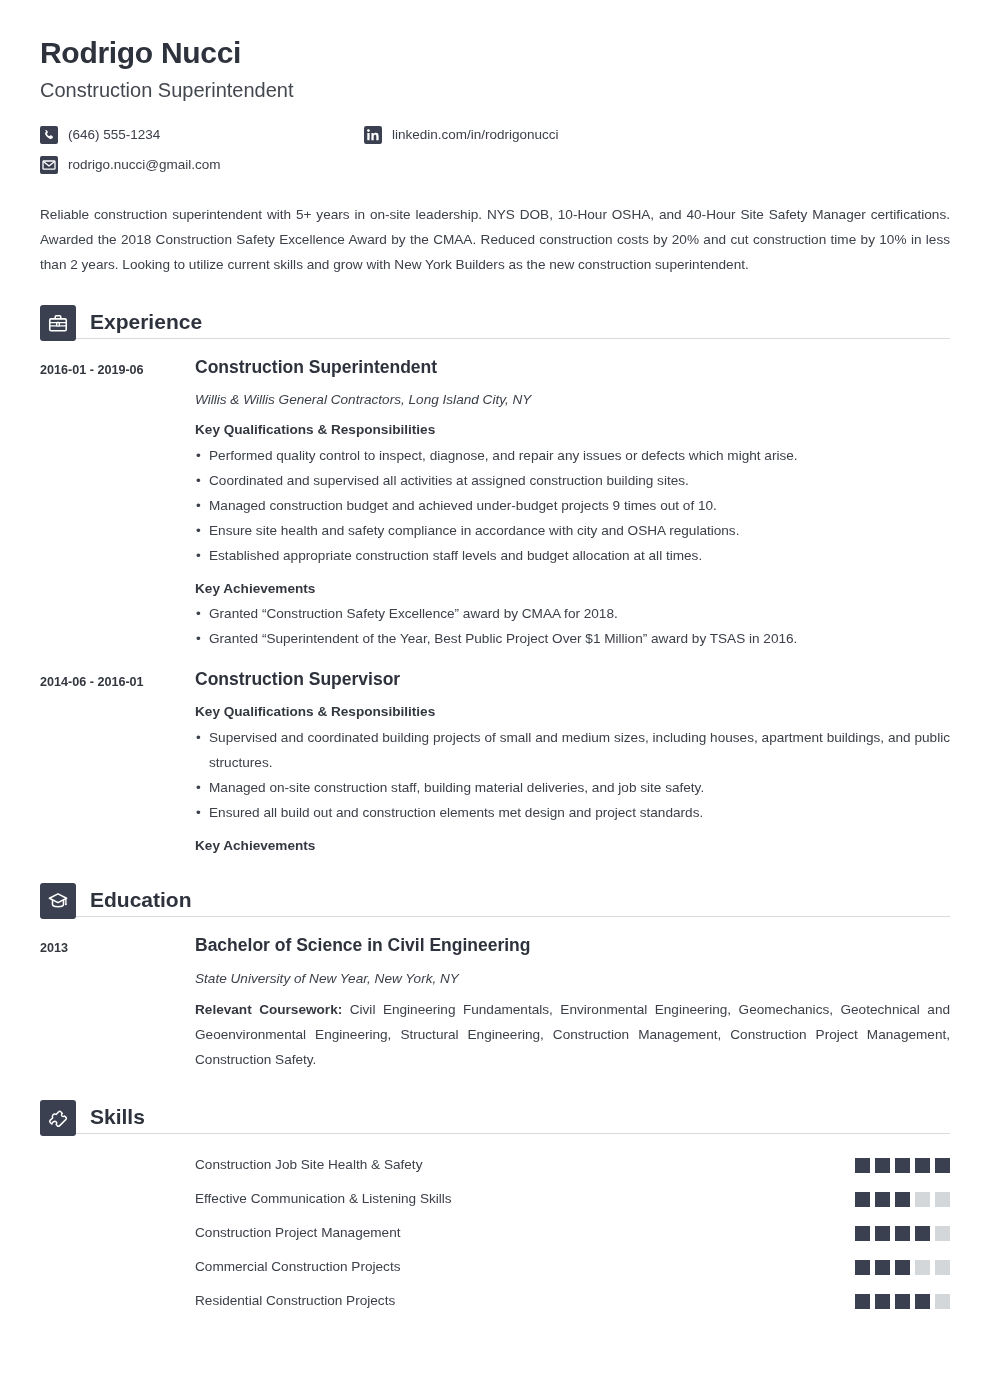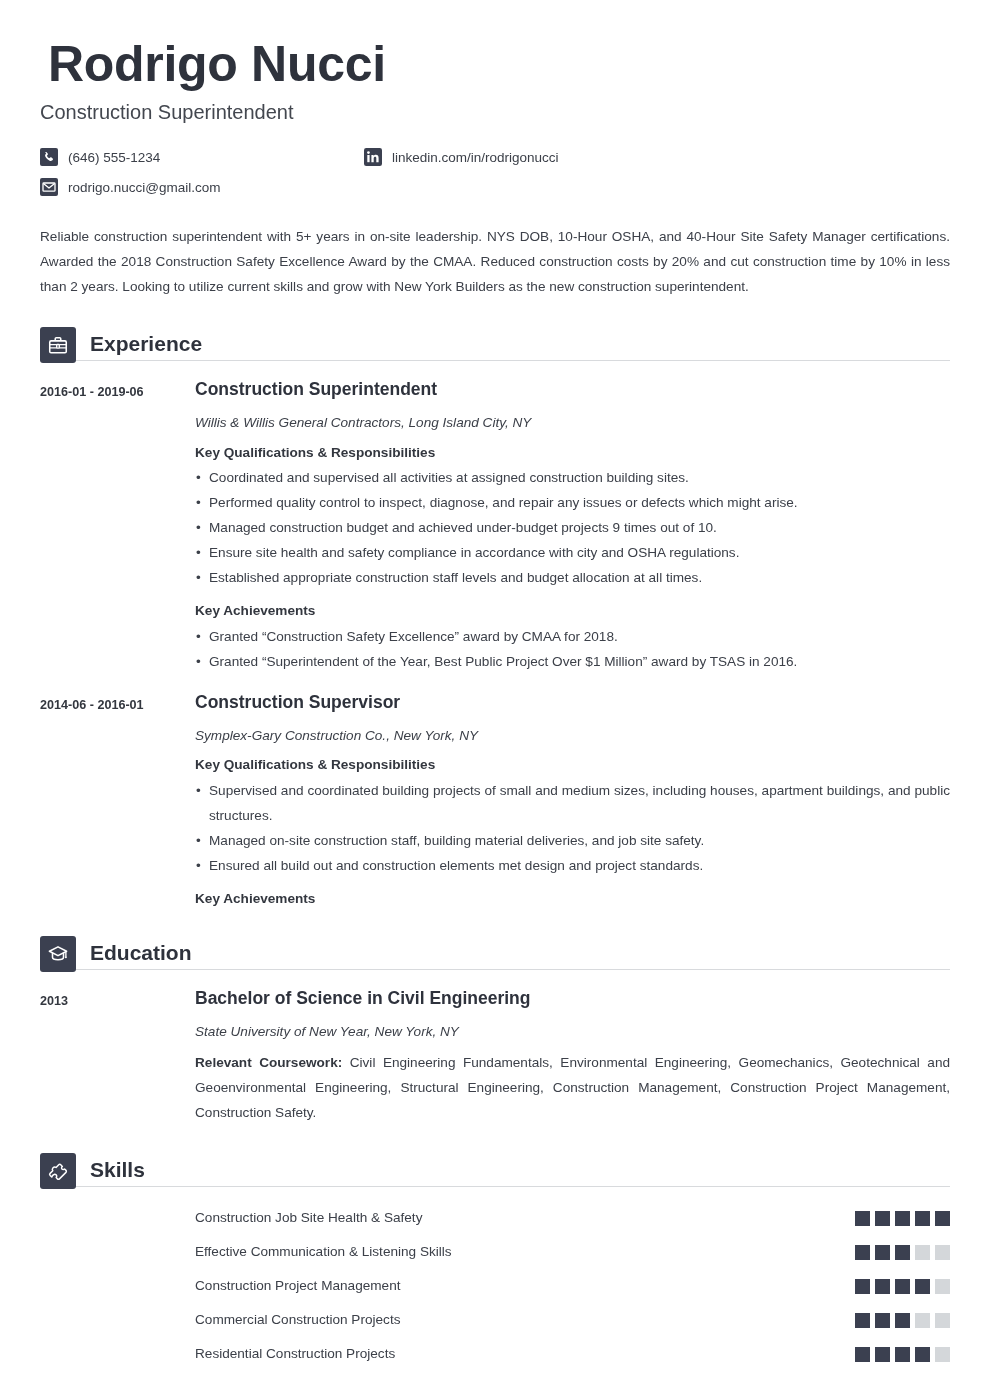--- a/index.html
+++ b/index.html
@@ -11,25 +11,25 @@
     width: 990px; height: 1400px;
     font-family: "Liberation Sans", sans-serif;
     color: #33373f;
     overflow: hidden;
     position: relative;
   }
   .page { padding: 0 40px; width: 990px; }
 
   
   .name {
-    font-size: 50px;
+    font-size: 30px;
     font-weight: bold;
     color: #2e323c;
     letter-spacing: -0.3px;
-    margin: 36px 0 0 8px;
+    margin: 36px 0 0 0;
     line-height: 1.12;
   }
   .job-title {
     font-size: 20px;
     font-weight: normal;
     color: #43474f;
     margin: 8px 0 0 0;
     line-height: 1.2;
   }
 
@@ -253,39 +253,38 @@
     </div>
     <div class="sec-rule"></div>
 
     <div class="entry">
       <div class="entry-date">2016-01 - 2019-06</div>
       <div class="entry-body">
         <div class="entry-title">Construction Superintendent</div>
         <div class="entry-org">Willis &amp; Willis General Contractors, Long Island City, NY</div>
         <div class="sub-head">Key Qualifications &amp; Responsibilities</div>
         <ul class="bullets">
+          <li class="nowrap">Performed quality control to inspect, diagnose, and repair any issues or defects which might arise.</li>
           <li class="nowrap">Coordinated and supervised all activities at assigned construction building sites.</li>
-          <li class="nowrap">Performed quality control to inspect, diagnose, and repair any issues or defects which might arise.</li>
           <li class="nowrap">Managed construction budget and achieved under-budget projects 9 times out of 10.</li>
           <li class="nowrap">Ensure site health and safety compliance in accordance with city and OSHA regulations.</li>
           <li class="nowrap">Established appropriate construction staff levels and budget allocation at all times.</li>
         </ul>
         <div class="sub-head">Key Achievements</div>
         <ul class="bullets">
           <li class="nowrap">Granted “Construction Safety Excellence” award by CMAA for 2018.</li>
           <li class="nowrap">Granted “Superintendent of the Year, Best Public Project Over $1 Million” award by TSAS in 2016.</li>
         </ul>
       </div>
     </div>
 
     <div class="entry">
       <div class="entry-date">2014-06 - 2016-01</div>
       <div class="entry-body">
         <div class="entry-title">Construction Supervisor</div>
-        <div class="entry-org">Symplex-Gary Construction Co., New York, NY</div>
         <div class="sub-head">Key Qualifications &amp; Responsibilities</div>
         <ul class="bullets">
           <li>Supervised and coordinated building projects of small and medium sizes, including houses, apartment buildings, and public structures.</li>
           <li class="nowrap">Managed on-site construction staff, building material deliveries, and job site safety.</li>
           <li class="nowrap">Ensured all build out and construction elements met design and project standards.</li>
         </ul>
         <div class="sub-head">Key Achievements</div>
       </div>
     </div>
   </div>

